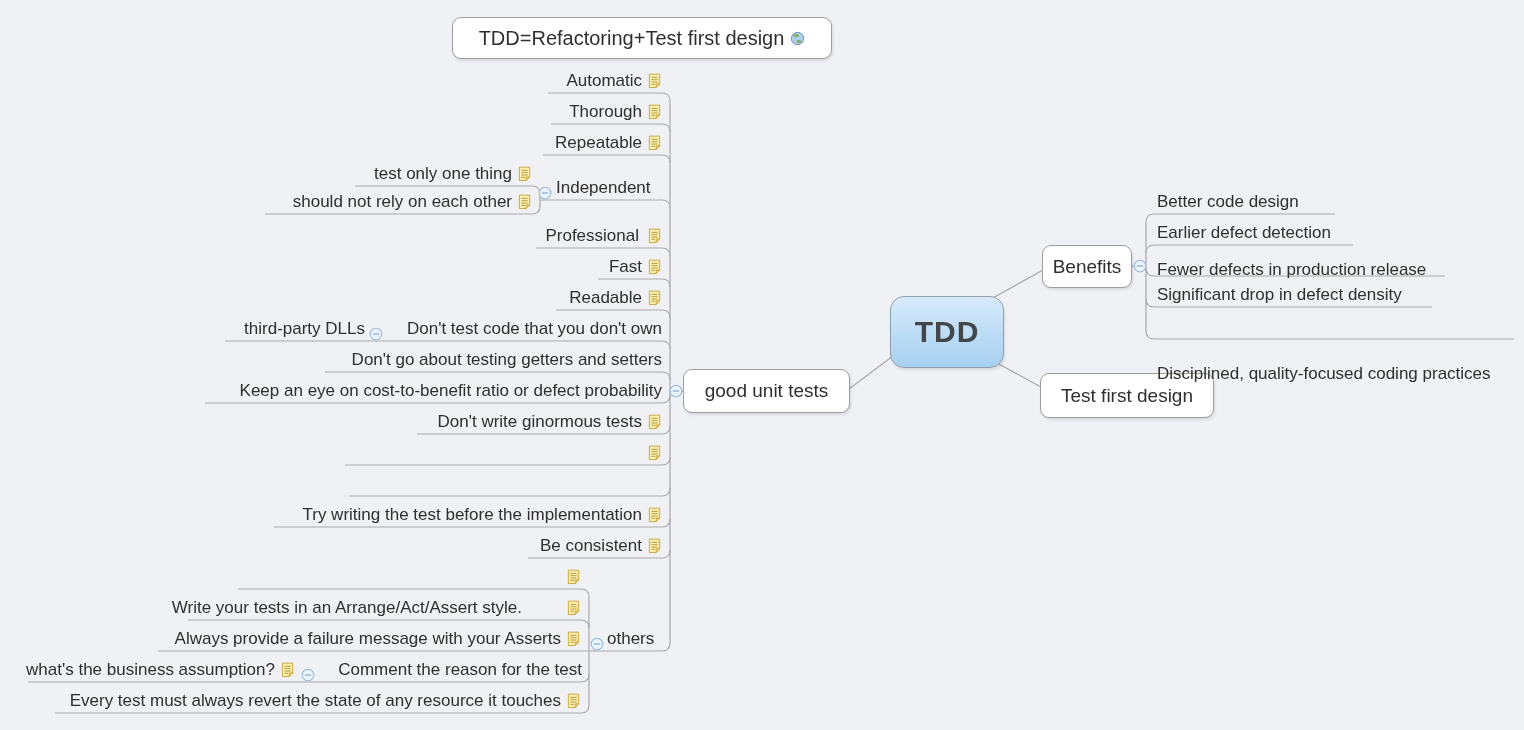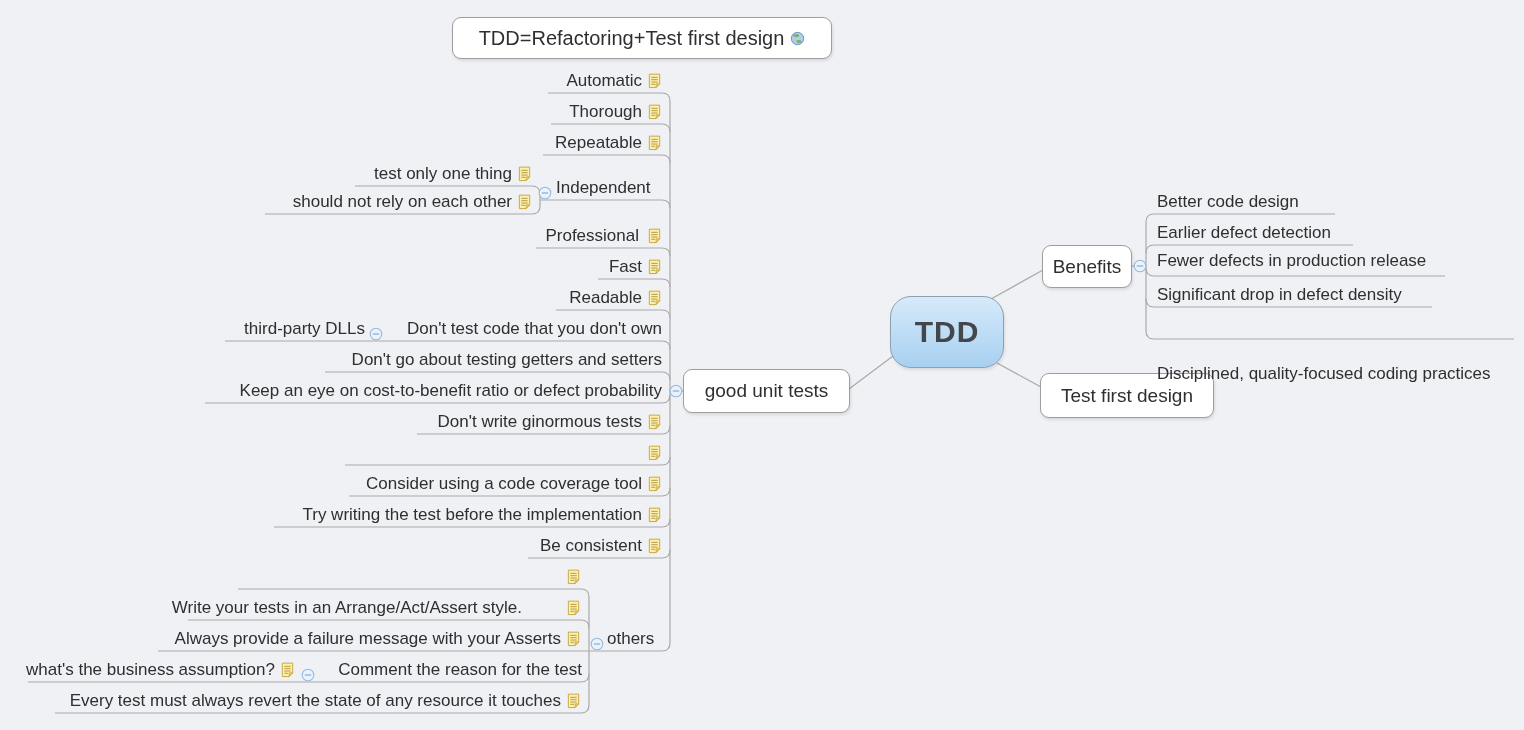--- a/index.html
+++ b/index.html
@@ -102,41 +102,41 @@
     </g>
   </svg>
 
   <div class="box" style="left:452px;top:17px;width:378px;height:40px;font-size:20px;">
     <span>TDD=Refactoring+Test first design</span>
     <svg class="globe">
         <use href="#sym-globe"></use>
       </svg>
   </div>
 
-  <div class="box root" style="left:890px;top:296px;width:112px;height:70px;border-radius:21px;">
+  <div class="box root" style="left:890px;top:296px;width:112px;height:70px;">
     <span>TDD</span>
   </div>
 
   <div class="box" style="left:1042px;top:245px;width:88px;height:41px;">
     <span>Benefits</span>
   </div>
   <div class="box" style="left:1040px;top:373px;width:172px;height:43px;">
     <span>Test first design</span>
   </div>
   <div class="box" style="left:683px;top:369px;width:165px;height:42px;">
     <span>good unit tests</span>
   </div>
 
   <div class="lt la" style="left:1157px;top:191px;width:200px;">
     <span>Better code design</span>
   </div>
   <div class="lt la" style="left:1157px;top:222px;width:220px;">
     <span>Earlier defect detection</span>
   </div>
-  <div class="lt la" style="left:1157px;top:250px;width:300px;align-items:center;">
+  <div class="lt la" style="left:1157px;top:259px;width:300px;align-items:center;">
     <span>Fewer defects in production release</span>
   </div>
   <div class="lt la" style="left:1157px;top:284px;width:290px;">
     <span>Significant drop in defect density</span>
   </div>
   <div class="lt la" style="left:1157px;top:316px;width:360px;margin-top:47px;">
     <span>Disciplined, quality-focused coding practices</span>
   </div>
 
   <div class="lt" style="left:512px;top:70px;width:150px;">
@@ -211,26 +211,20 @@
     <span>Don't write ginormous tests</span>
     <svg class="note-svg">
         <use href="#sym-note"></use>
       </svg>
   </div>
   <div class="lt" style="left:342px;top:442px;width:320px;">
     <svg class="note-svg">
         <use href="#sym-note"></use>
       </svg>
   </div>
-  <div class="lt" style="left:342px;top:473px;width:320px;">
-    <span>Consider using a code coverage tool</span>
-    <svg class="note-svg">
-        <use href="#sym-note"></use>
-      </svg>
-  </div>
   <div class="lt" style="left:272px;top:504px;width:390px;">
     <span>Try writing the test before the implementation</span>
     <svg class="note-svg">
         <use href="#sym-note"></use>
       </svg>
   </div>
   <div class="lt" style="left:522px;top:535px;width:140px;">
     <span>Be consistent</span>
     <svg class="note-svg">
         <use href="#sym-note"></use>

